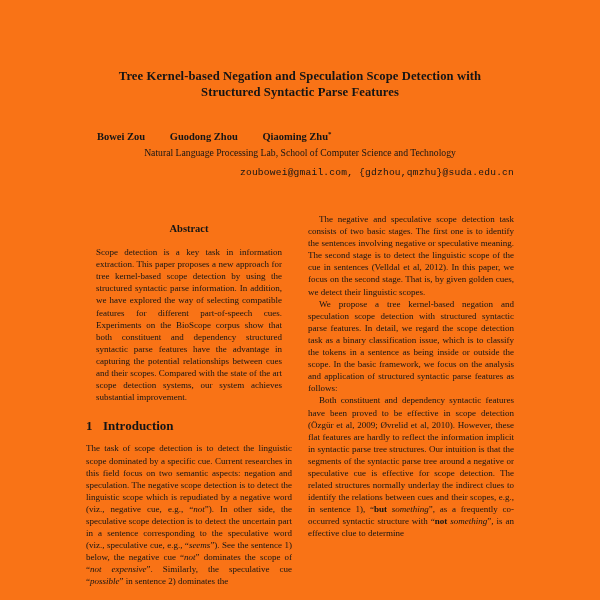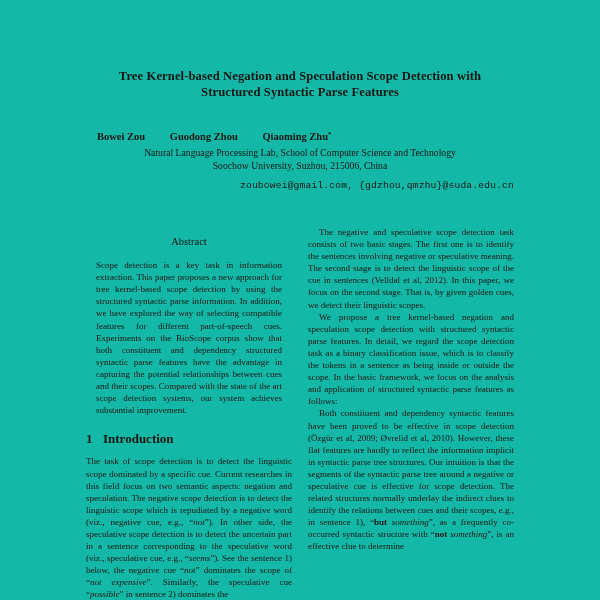--- a/index.html
+++ b/index.html
@@ -7,21 +7,21 @@
     width: 600px; height: 600px; overflow: hidden;
     color: #151515;
     font-family: "Liberation Serif", serif;
   }
   .page {
     position: relative;
     width: 600px; height: 600px;
     box-sizing: border-box;
     padding: 68px 86px 0 86px;
     overflow: hidden;
-    background: #14b8a6;
+    background: #f97316;
   }
   .title {
     text-align: center;
     font-weight: bold;
     font-size: 12.6px;
     line-height: 16px;
     letter-spacing: 0.1px;
   }
   .authors {
     text-align: left;
@@ -52,21 +52,21 @@
     margin-top: 34px;
   }
   .col {
     width: 206px;
     font-size: 9px;
     line-height: 12.1px;
     text-align: justify;
   }
   .abstract-heading {
     text-align: center;
-    font-weight: normal;
+    font-weight: bold;
     font-size: 10.5px;
     margin: 10px 0 11px 0;
   }
   .abstract-body { padding: 0 10px; }
   .section-heading {
     font-weight: bold;
     font-size: 13px;
     margin: 17px 0 10px 0;
     text-align: left;
   }
@@ -87,21 +87,20 @@
   </div>
 
   <div class="authors">
     <span class="author"><span>Bowei Zou</span><sup></sup></span>
     <span class="author"><span>Guodong Zhou</span><sup></sup></span>
     <span class="author"><span>Qiaoming Zhu</span><sup>*</sup></span>
   </div>
 
   <div class="affil">
     <div>Natural Language Processing Lab, School of Computer Science and Technology</div>
-    <div>Soochow University, Suzhou, 215006, China</div>
   </div>
 
   <div class="emails">zoubowei@gmail.com, {gdzhou,qmzhu}@suda.edu.cn</div>
 
   <div class="columns">
 
     <div class="col">
       <div class="abstract-heading">Abstract</div>
       <div class="abstract-body">
         <p>Scope detection is a key task in information extraction. This paper proposes a new approach for tree kernel-based scope detection by using the structured syntactic parse information. In addition, we have explored the way of selecting compatible features for different part-of-speech cues. Experiments on the BioScope corpus show that both constituent and dependency structured syntactic parse features have the advantage in capturing the potential relationships between cues and their scopes. Compared with the state of the art scope detection systems, our system achieves substantial improvement.</p>

